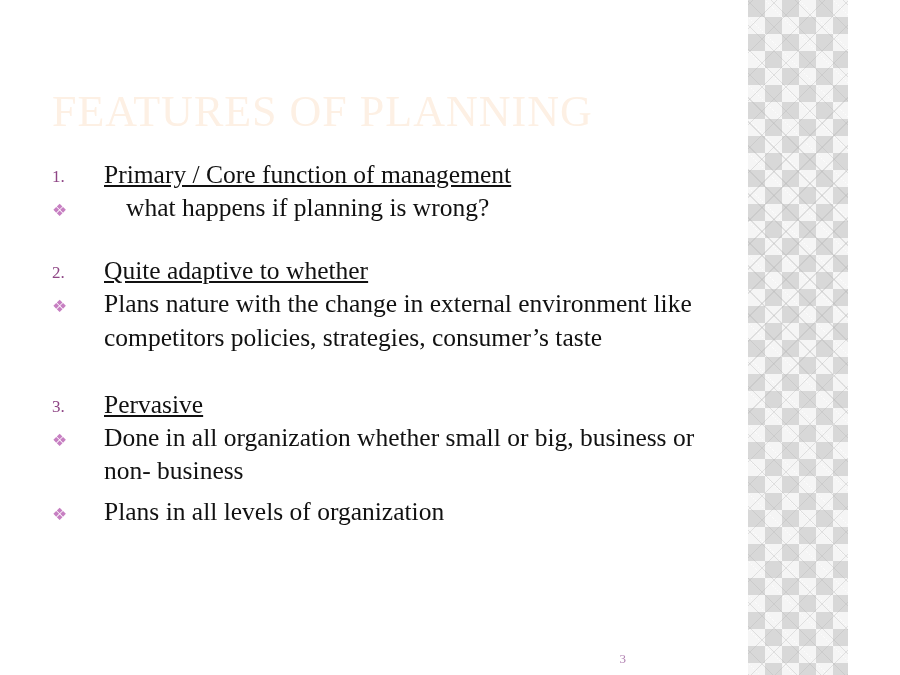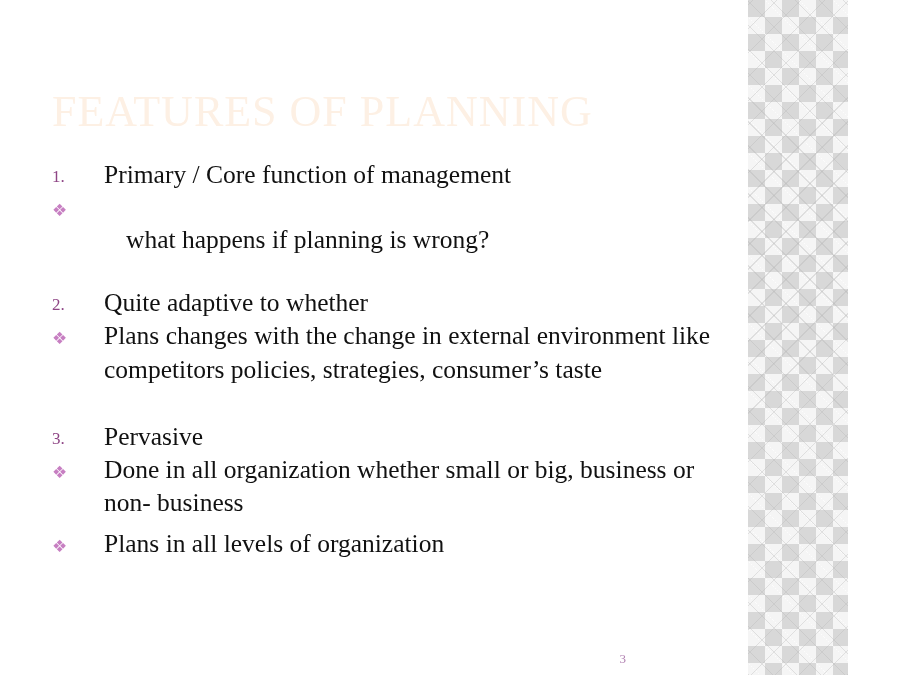--- a/index.html
+++ b/index.html
@@ -101,23 +101,22 @@
   }
   .text {
     flex: 1 1 auto;
     font-size: 25.5px;
     line-height: 1.3;
     color: #111111;
     font-family: "Liberation Serif", serif;
   }
   .text.sub {
     padding-left: 22px;
-    margin-top: 32px;
   }
-  .lvl1 { font-size: 25.5px; }
+  .lvl1 { font-size: 25.5px; text-decoration: underline; }
   .gap-sm { height: 8px; }
   .gap-md { height: 30px; }
   .gap-lg { height: 34px; }
 
   .page-number {
     position: absolute;
     right: 222px;
     bottom: 8px;
     font-size: 13px;
     color: #b07fb0;
@@ -148,21 +147,21 @@
 
     <div class="gap-md"></div>
 
     <div class="item">
       <div class="marker num">2.</div>
       <div class="text lvl1">Quite adaptive to whether</div>
     </div>
 
     <div class="item">
       <div class="marker dia">❖</div>
-      <div class="text">Plans changes with the change in external environment like competitors policies, strategies, consumer’s taste</div>
+      <div class="text">Plans nature with the change in external environment like competitors policies, strategies, consumer’s taste</div>
     </div>
 
     <div class="gap-lg"></div>
 
     <div class="item">
       <div class="marker num">3.</div>
       <div class="text lvl1">Pervasive</div>
     </div>
 
     <div class="item">

